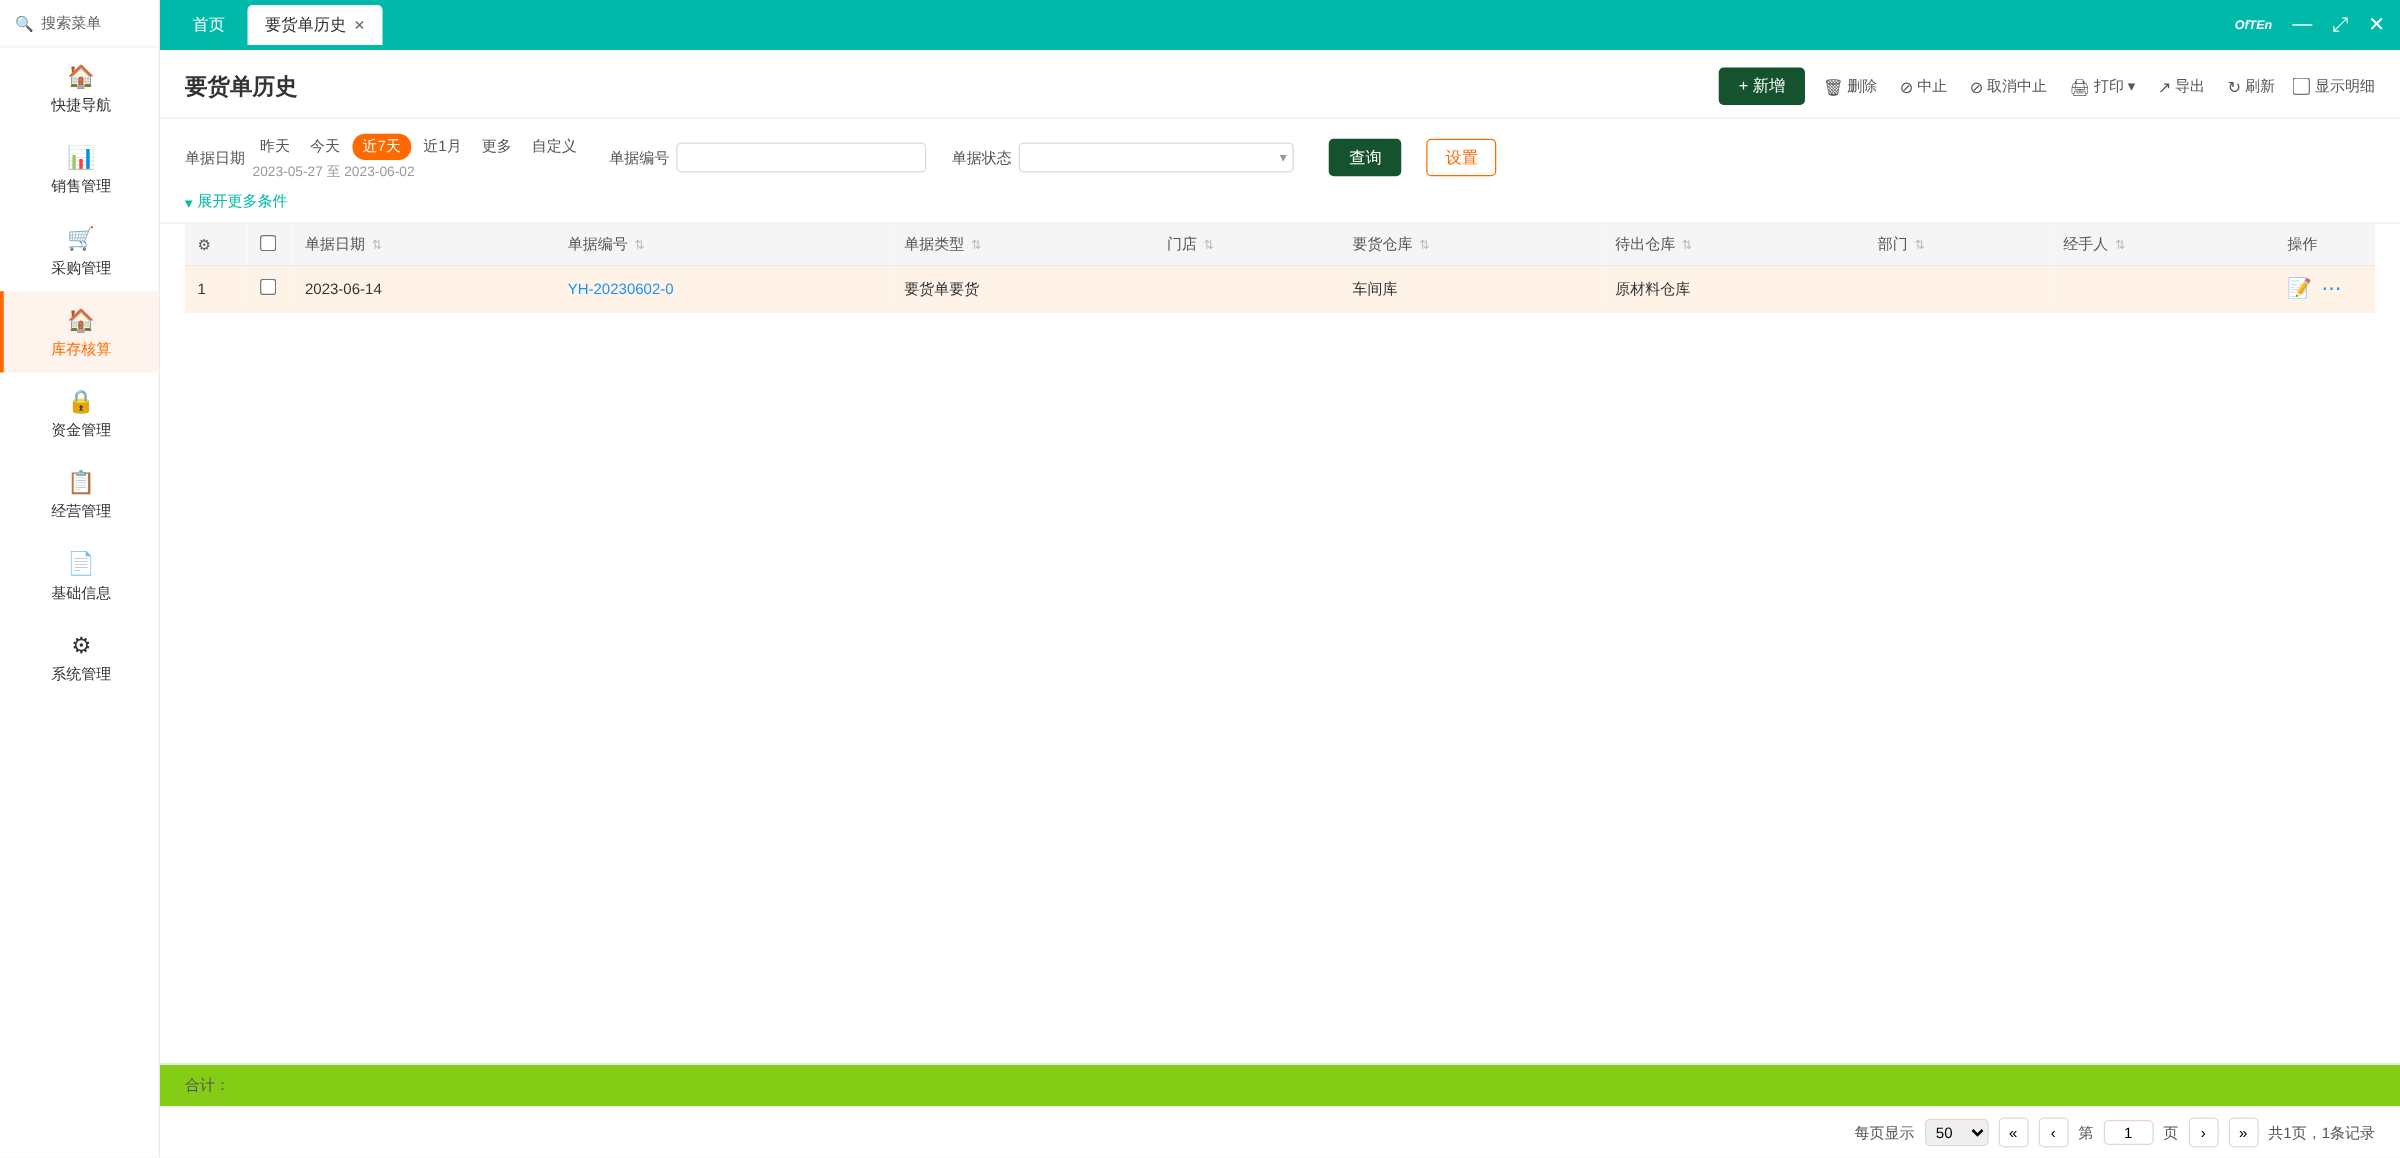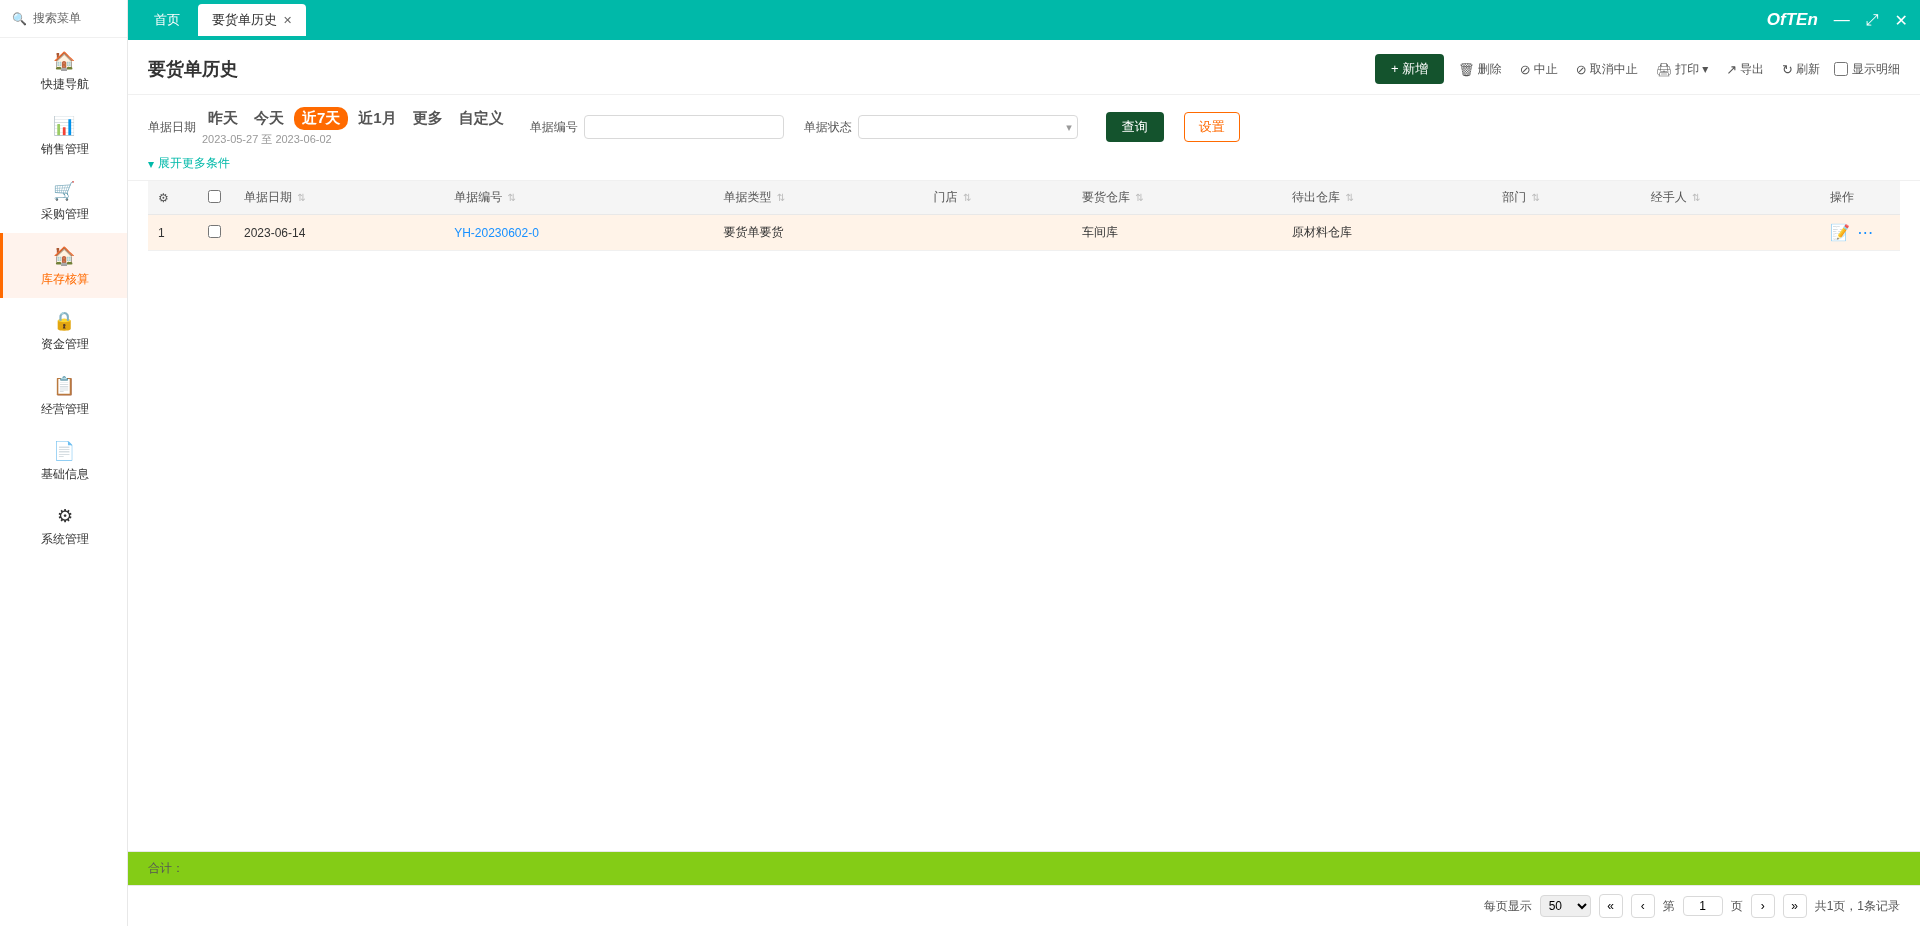--- a/index.html
+++ b/index.html
@@ -137,21 +137,21 @@
       display: flex;
       align-items: center;
       gap: 6px;
       font-size: 12px;
       color: #555;
     }
     .filter-label { white-space: nowrap; color: #555; }
     .filter-date-btns { display: flex; gap: 4px; }
     .date-btn {
       padding: 2px 6px; border-radius: 3px; cursor: pointer;
-      font-size: 15px; color: #555; background: transparent; border: none; font-weight: bold;
+      font-size: 12px; color: #555; background: transparent; border: none;
     }
     .date-btn.active { background: #ff6a00; color: #fff; border-radius: 10px; padding: 2px 8px; }
     .date-range { font-size: 11px; color: #999; margin-top: 2px; }
     .filter-input {
       border: 1px solid #d9d9d9; border-radius: 4px;
       padding: 4px 8px; font-size: 12px; width: 200px; outline: none;
     }
     .filter-select {
       border: 1px solid #d9d9d9; border-radius: 4px;
       padding: 4px 8px; font-size: 12px; width: 220px; outline: none;
@@ -291,21 +291,21 @@
 
   <div class="topbar">
     <div class="tab home">
       <span>首页</span>
     </div>
     <div class="tab active">
       <span>要货单历史</span>
       <span class="tab-close">✕</span>
     </div>
     <div class="topbar-right">
-      <span style="font-weight:bold; font-style:italic; font-size:17px;">OfTEn</span>
+      <span style="font-weight:bold; font-style:italic; font-size:10px;">OfTEn</span>
       <span>—</span>
       <span>⤢</span>
       <span>✕</span>
     </div>
   </div>
 
   <div class="content">
 
     <div class="page-header">
       <span class="page-title">要货单历史</span>

